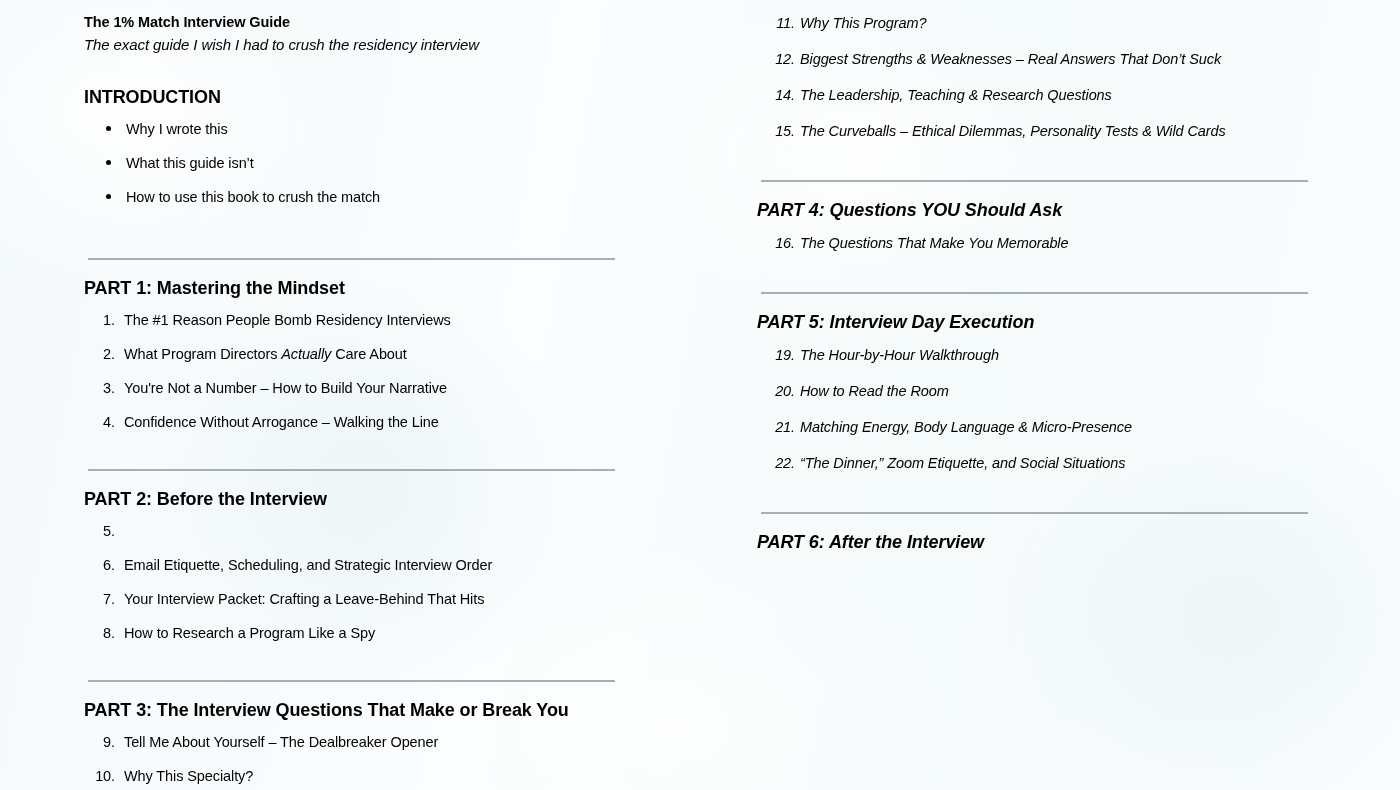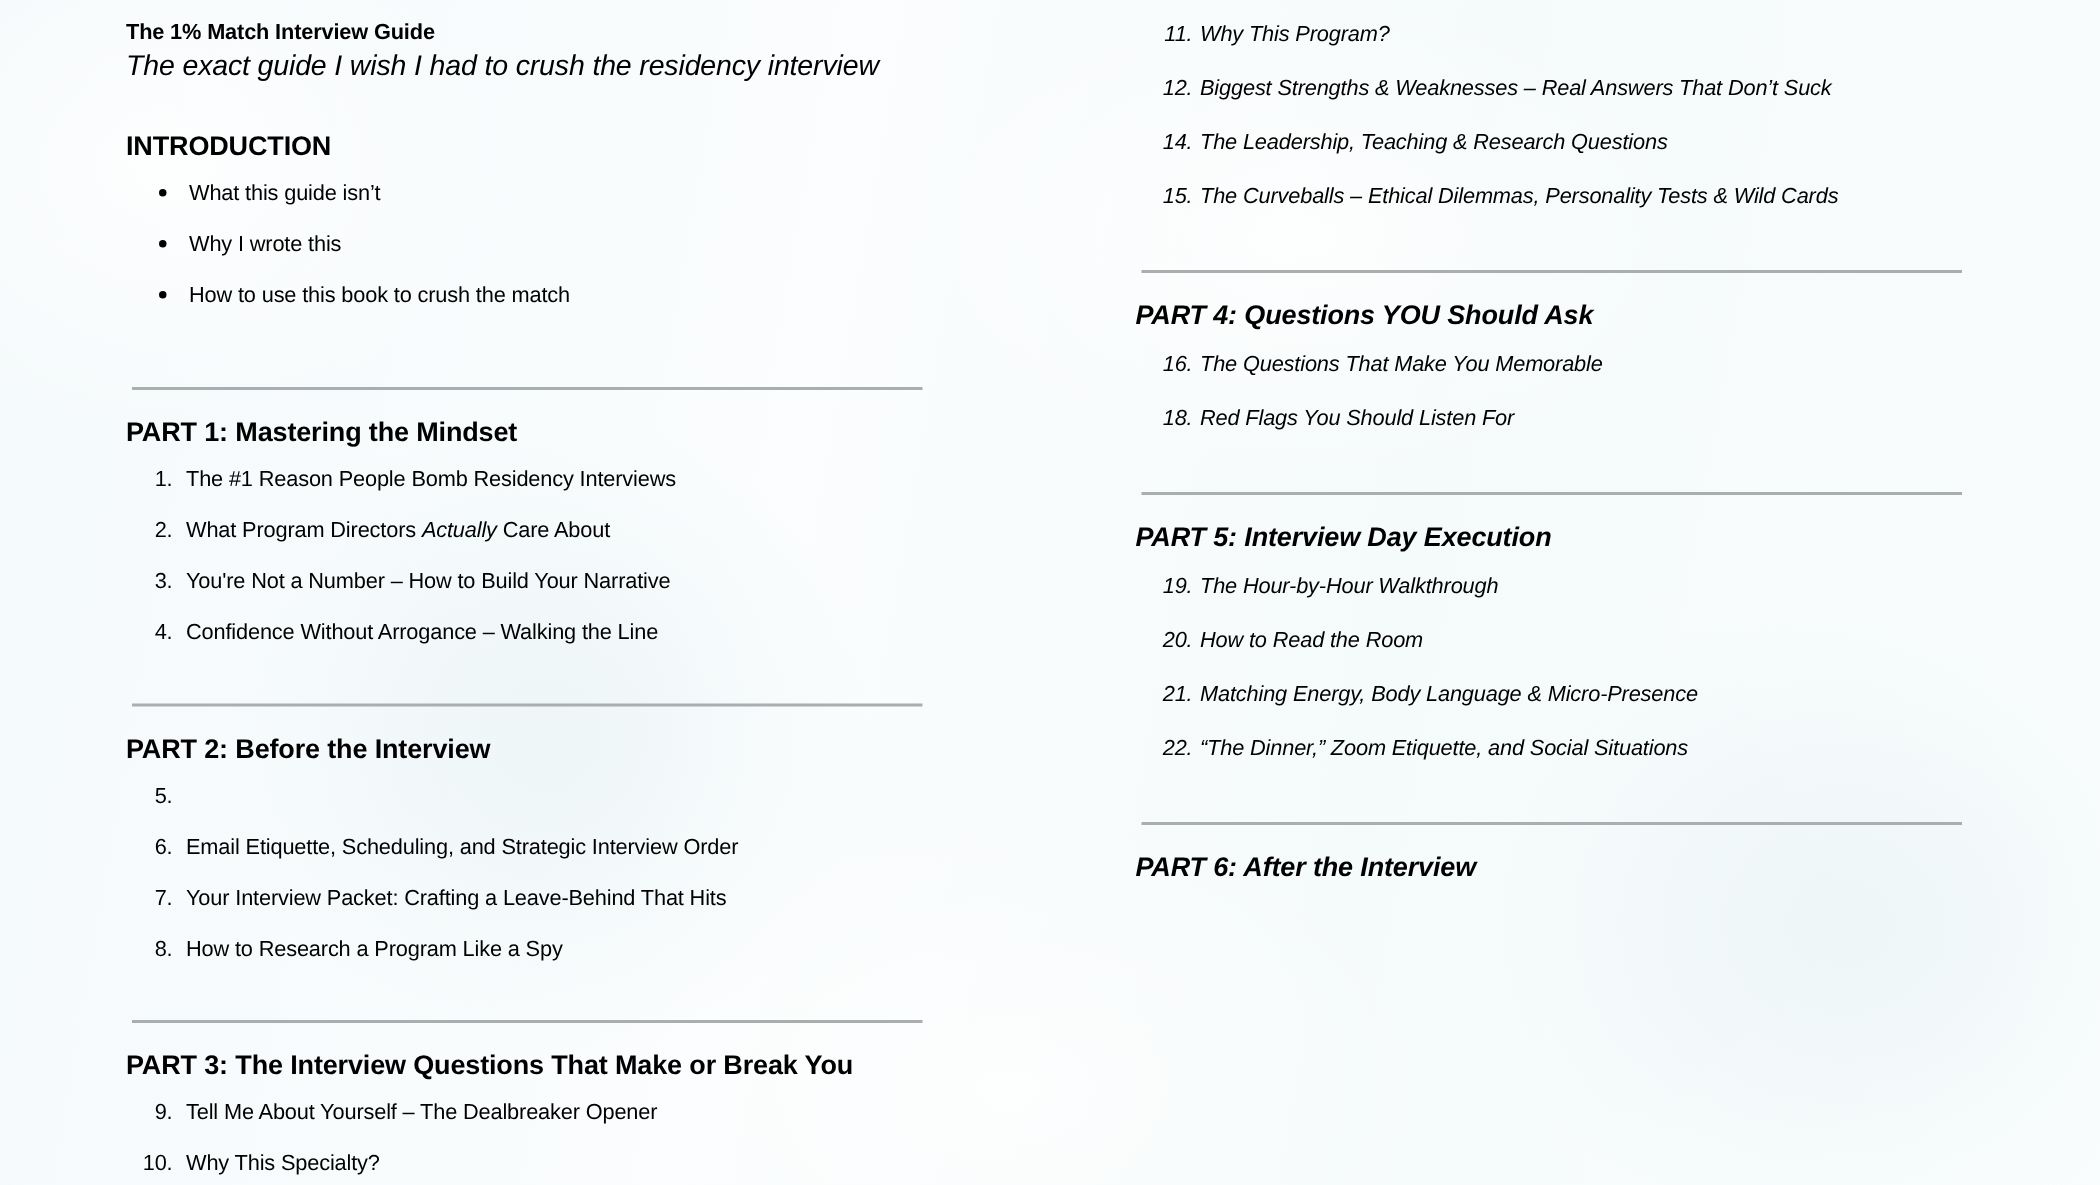--- a/index.html
+++ b/index.html
@@ -44,21 +44,21 @@
 
   .doc-title {
     font-size: 14.5px;
     font-weight: bold;
     line-height: 20px;
     margin: 0;
     padding-top: 12px;
     letter-spacing: -0.1px;
   }
   .doc-subtitle {
-    font-size: 19px;
+    font-size: 15px;
     font-style: italic;
     line-height: 20px;
     margin: 0;
     padding-top: 3px;
     letter-spacing: -0.1px;
   }
   .section-heading {
     font-size: 18px;
     font-weight: bold;
     line-height: 20px;
@@ -150,25 +150,25 @@
   <div class="column col-left">
 
     <div class="doc-title">The 1% Match Interview Guide</div>
     <div class="doc-subtitle">The exact guide I wish I had to crush the residency interview</div>
 
     <div class="section-heading intro-heading">INTRODUCTION</div>
 
     <ul class="bullet-list">
       <li>
         <span class="bullet-dot"></span>
+        <span>Why I wrote this</span>
+      </li>
+      <li>
+        <span class="bullet-dot"></span>
         <span>What this guide isn’t</span>
-      </li>
-      <li>
-        <span class="bullet-dot"></span>
-        <span>Why I wrote this</span>
       </li>
       <li>
         <span class="bullet-dot"></span>
         <span>How to use this book to crush the match</span>
       </li>
     </ul>
 
     <div class="gap-before-part1"></div>
     <hr class="divider">
     <div class="gap-after-rule"></div>
@@ -258,24 +258,20 @@
     <div class="gap-before-rule"></div>
     <hr class="divider">
     <div class="gap-after-rule"></div>
 
     <div class="section-heading">PART 4: Questions YOU Should Ask</div>
     <ol class="num-list">
       <li>
         <span class="num">16.</span>
         <span>The Questions That Make You Memorable</span>
       </li>
-      <li>
-        <span class="num">18.</span>
-        <span>Red Flags You Should Listen For</span>
-      </li>
     </ol>
 
     <div class="gap-before-rule"></div>
     <hr class="divider">
     <div class="gap-after-rule"></div>
 
     <div class="section-heading">PART 5: Interview Day Execution</div>
     <ol class="num-list">
       <li>
         <span class="num">19.</span>

